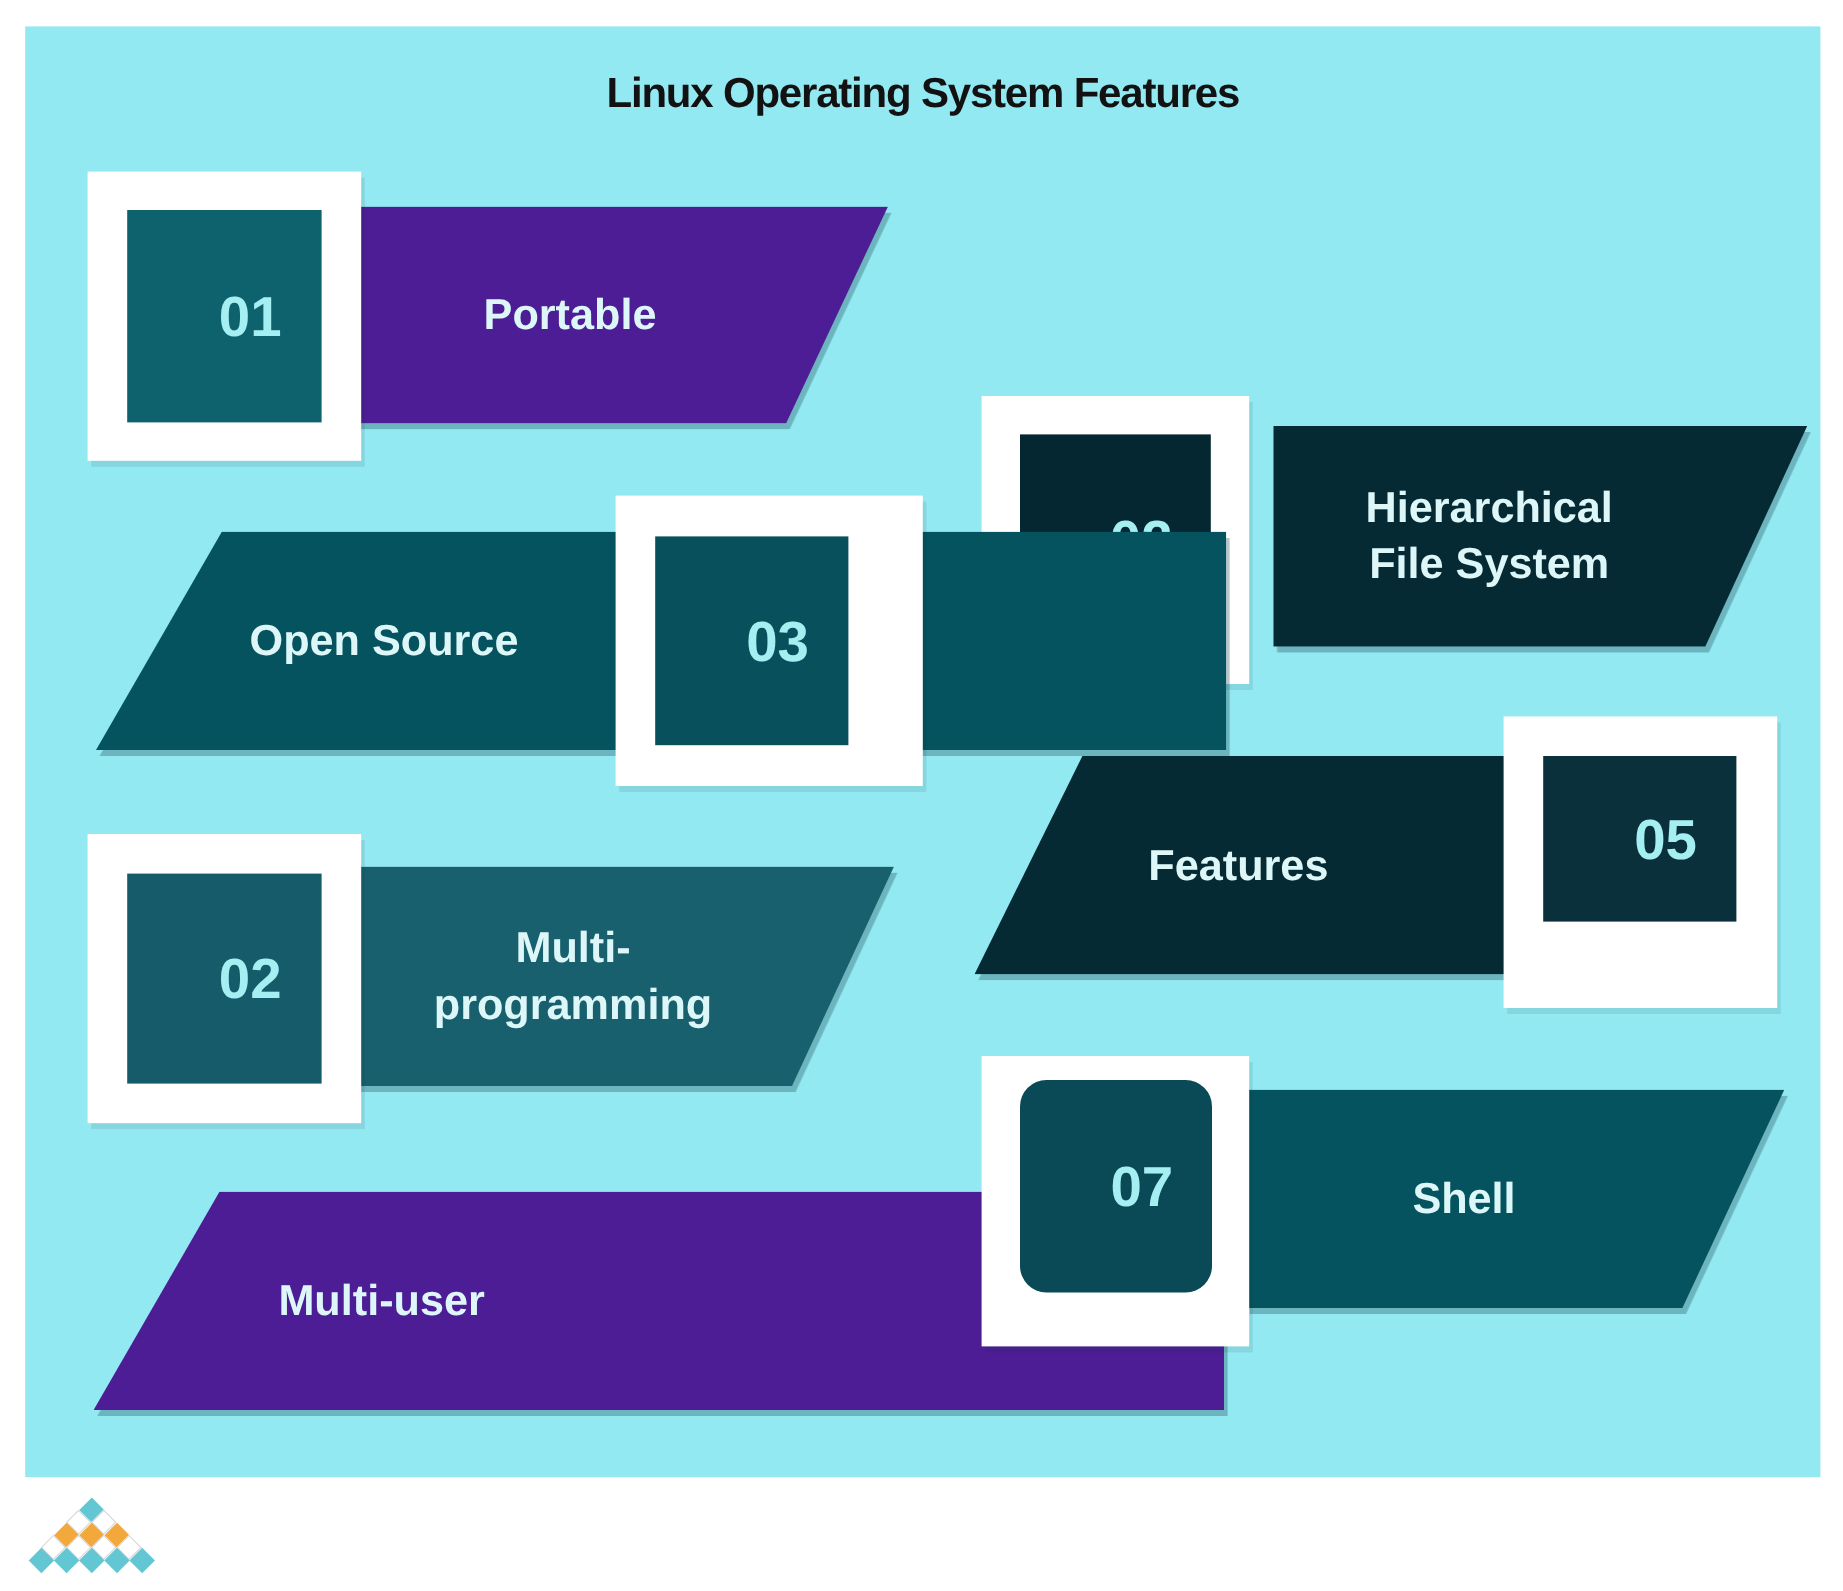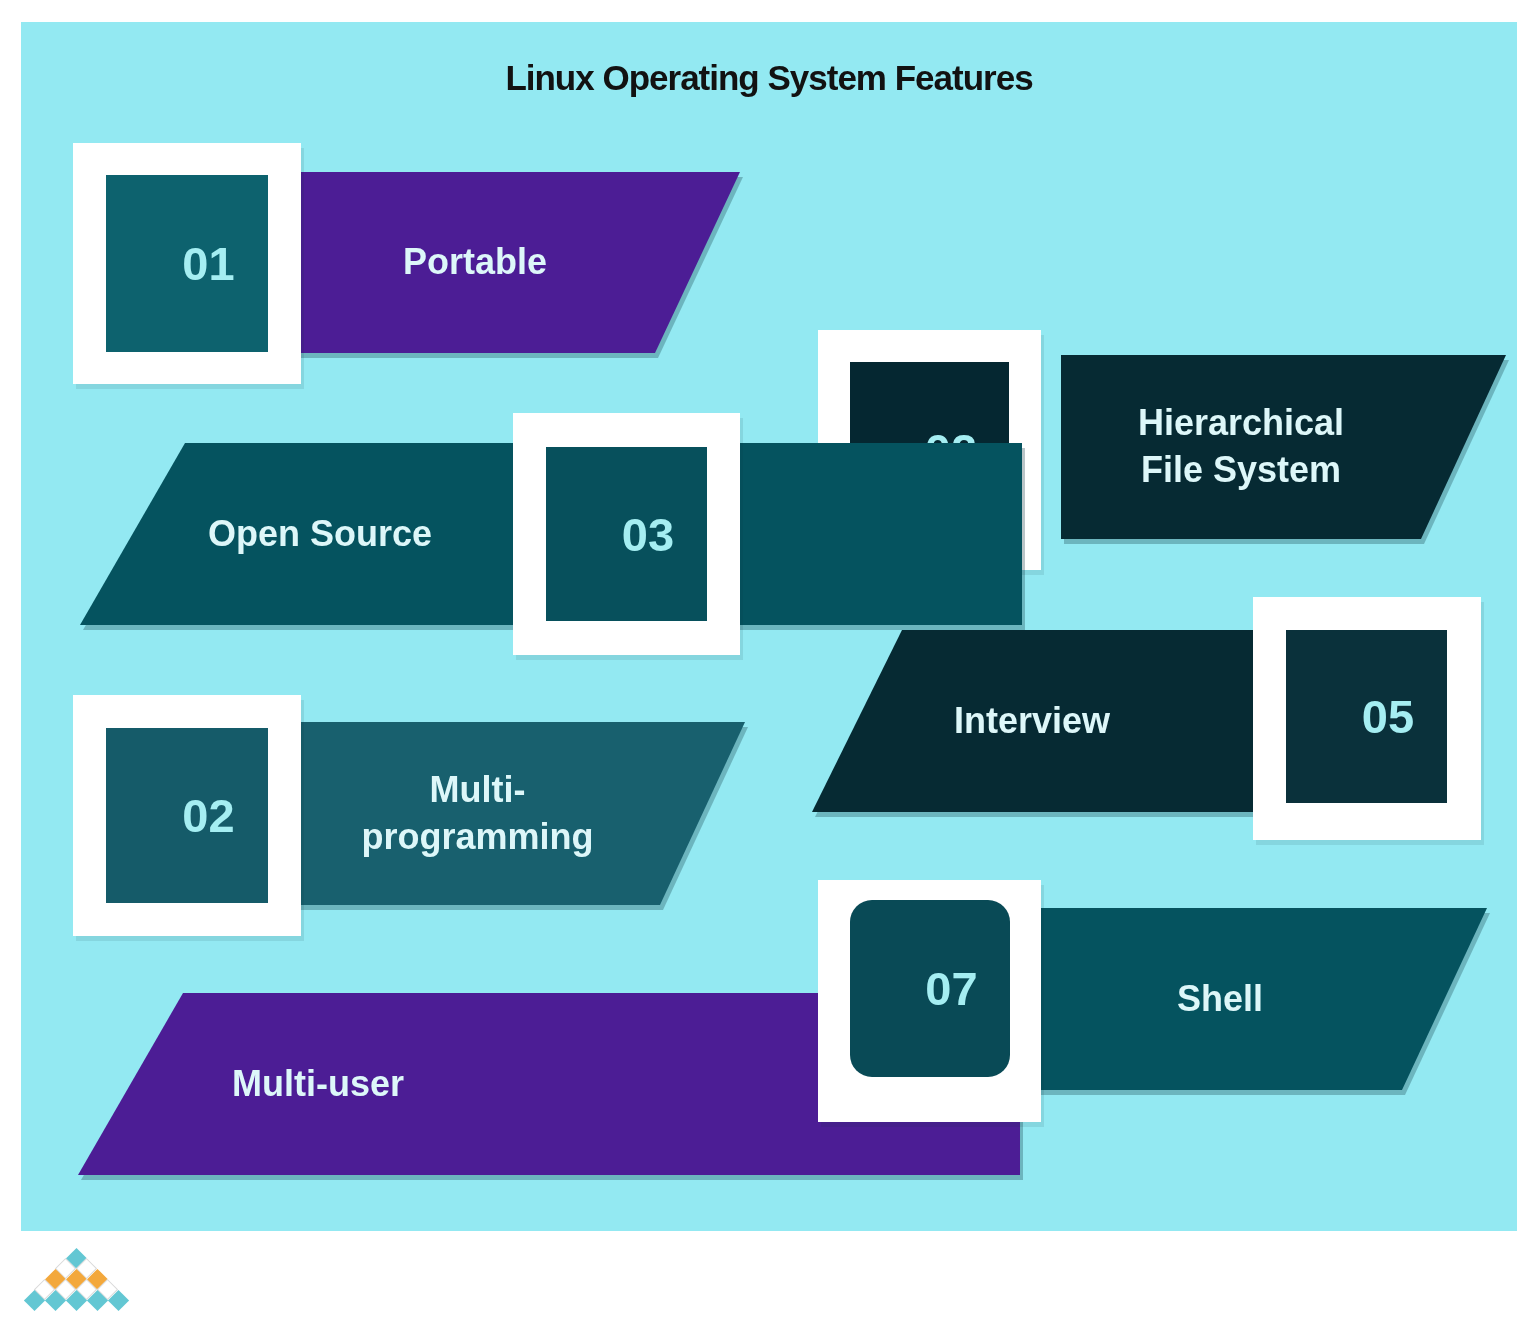--- a/index.html
+++ b/index.html
@@ -68,31 +68,31 @@
   
   .f1-banner{left:295px;top:172px;width:445px;height:181px;}
   .f1-badge{left:73px;top:143px;width:228px;height:241px;}
   .f1-square{left:33px;top:32px;width:162px;height:177px;background:#0d626e;}
 
   .f2-banner{left:1061px;top:355px;width:445px;height:184px;}
   .f2-badge{left:818px;top:330px;width:223px;height:240px;}
   .f2-square{left:32px;top:32px;width:159px;height:176px;background:#052731;}
 
   .f3-banner{left:80px;top:443px;width:942px;height:182px;--slant:105px;}
-  .f3-badge{left:513px;top:413px;width:227px;height:242px;}
+  .f3-badge{left:513px;top:413px;width:256px;height:242px;}
   .f3-square{left:33px;top:34px;width:161px;height:174px;background:#07505c;}
   .f3-label{left:70px;width:340px;}
 
   .f4-banner{left:295px;top:722px;width:450px;height:183px;}
   .f4-badge{left:73px;top:695px;width:228px;height:241px;}
   .f4-square{left:33px;top:33px;width:162px;height:175px;background:#155b69;}
 
   .f5-banner{left:812px;top:630px;width:650px;height:182px;--slant:90px;}
   .f5-badge{left:1253px;top:597px;width:228px;height:243px;}
-  .f5-square{left:33px;top:33px;width:161px;height:173px;background:#0a313b;}
+  .f5-square{left:33px;top:33px;width:161px;height:138px;background:#0a313b;}
   .f5-label{left:60px;width:320px;}
 
   .f6-banner{left:78px;top:993px;width:942px;height:182px;--slant:105px;}
   .f6-badge{left:513px;top:963px;width:227px;height:244px;}
   .f6-square{left:33px;top:34px;width:160px;height:174px;background:#0e6a76;}
   .f6-label{left:70px;width:340px;}
 
   .f7-banner{left:1038px;top:908px;width:449px;height:182px;}
   .f7-badge{left:818px;top:880px;width:223px;height:242px;}
   .f7-square{left:32px;top:20px;width:160px;height:177px;background:#094a56;border-radius:22px;}
@@ -172,21 +172,21 @@
     </div>
   </div>
   <div class="badge f4-badge">
     <div class="badge-square f4-square">
       <span class="badge-number">02</span>
     </div>
   </div>
 
   <div class="banner-shadow">
     <div class="banner slant-left tone-dark f5-banner">
-      <span class="label label-abs f5-label">Interview</span>
+      <span class="label label-abs f5-label">Features</span>
     </div>
   </div>
   <div class="badge f5-badge">
     <div class="badge-square f5-square">
       <span class="badge-number">05</span>
     </div>
   </div>
 
   <div class="banner-shadow">
     <div class="banner slant-left tone-teal f6-banner">

